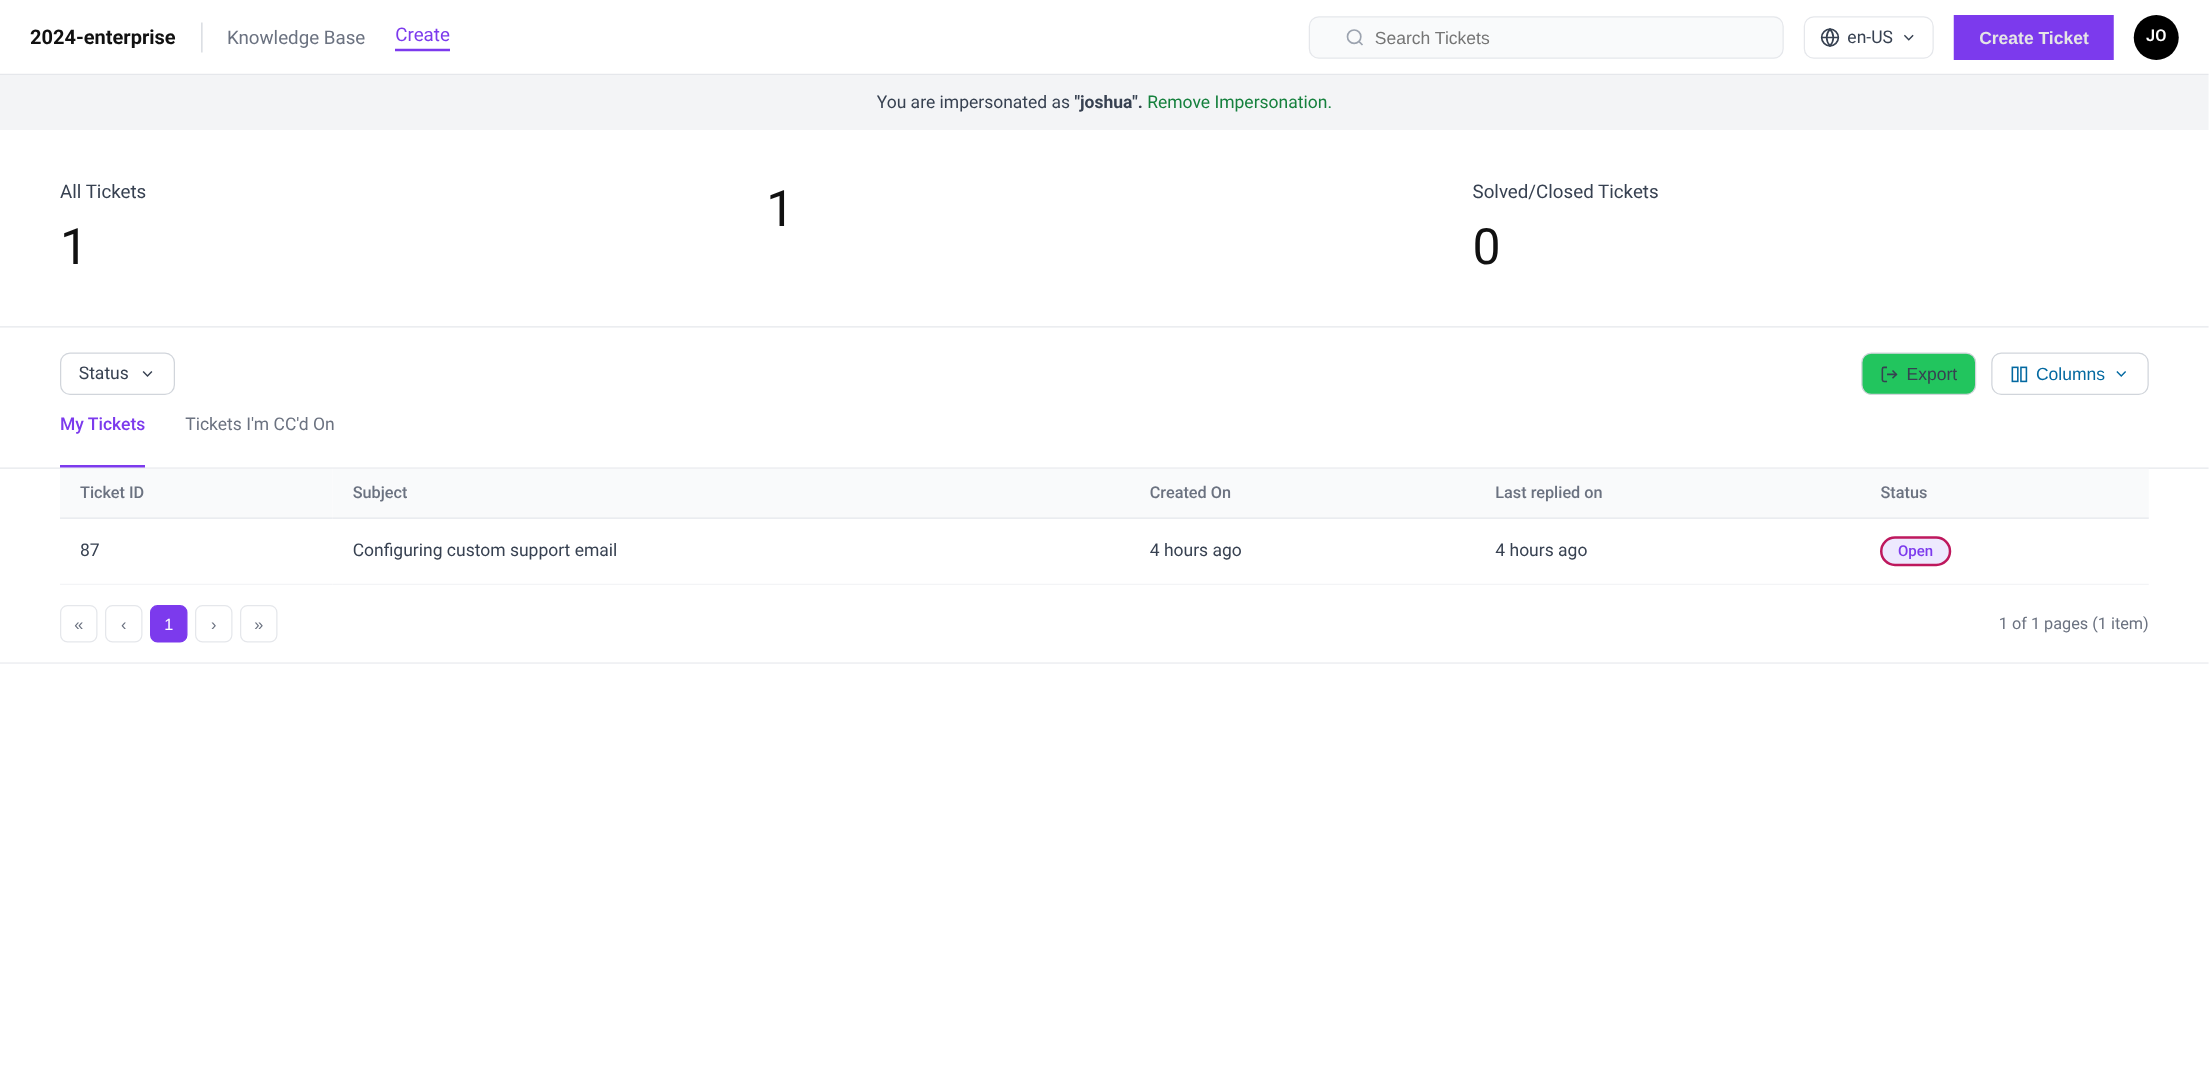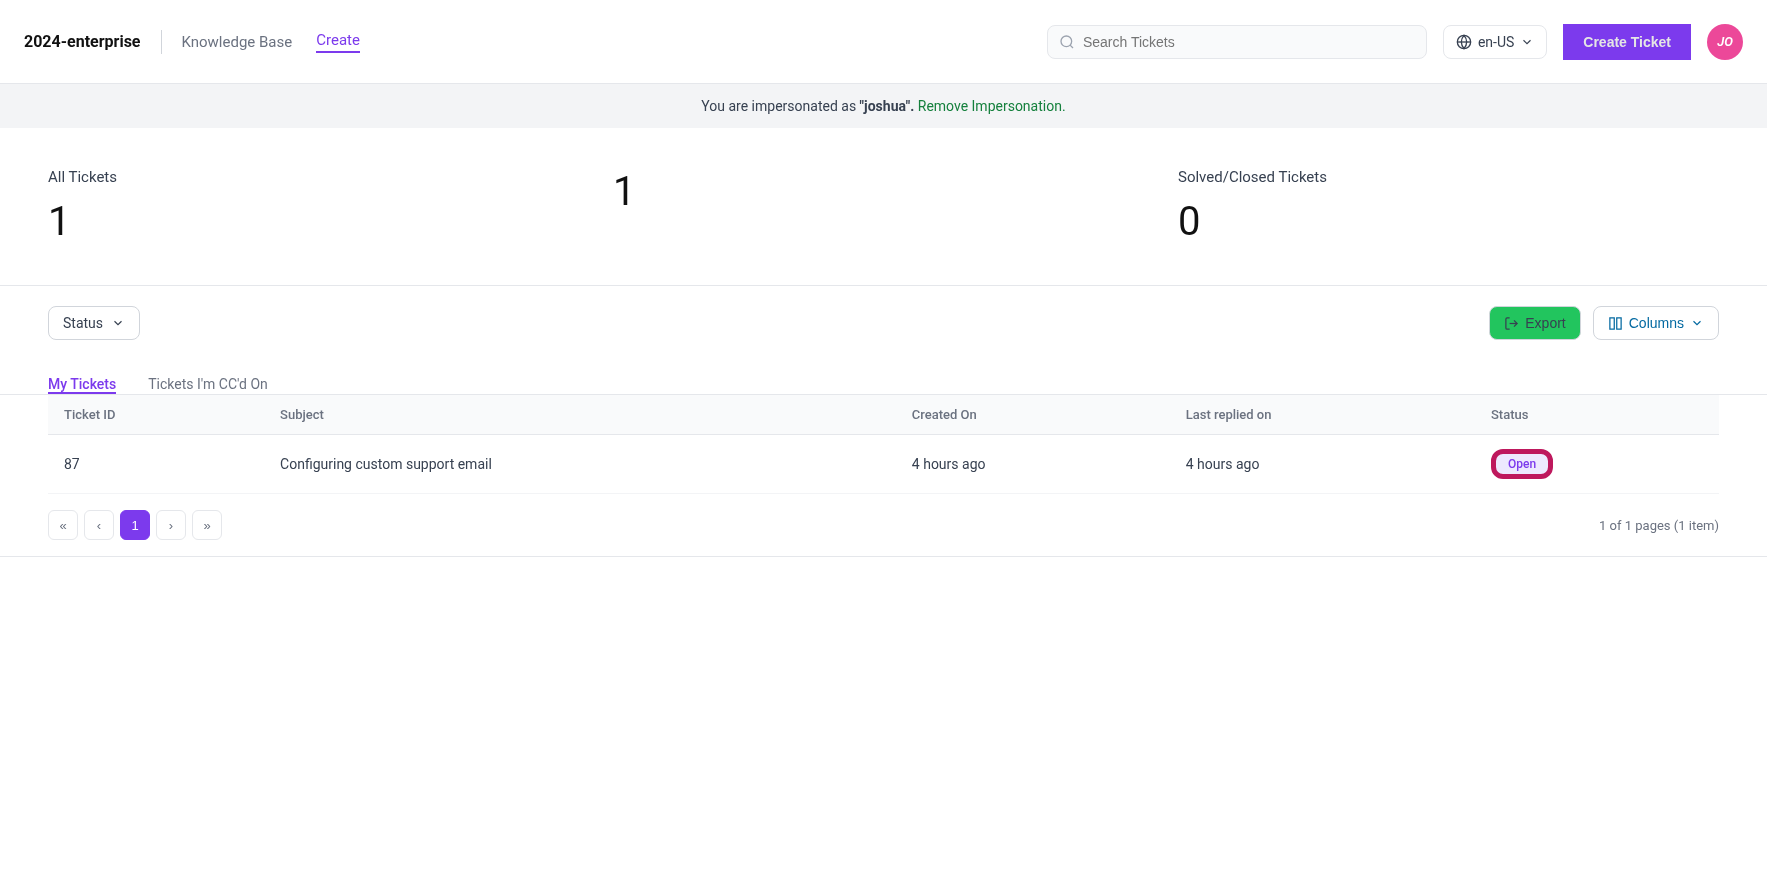--- a/index.html
+++ b/index.html
@@ -3,21 +3,21 @@
   <meta charset="utf-8">
   <style>
     * { box-sizing: border-box; margin: 0; padding: 0; }
     body { font-family: -apple-system, BlinkMacSystemFont, 'Segoe UI', Roboto, sans-serif; background: #fff; color: #1a1a1a; font-size: 14px; }
 
     
     .header {
       display: flex;
       align-items: center;
       padding: 0 24px;
-      height: 84px;
+      height: 60px;
       border-bottom: 1px solid #e5e7eb;
       gap: 16px;
     }
     .header-brand {
       font-weight: 700;
       font-size: 16px;
       color: #111;
       white-space: nowrap;
     }
     .header-divider {
@@ -42,21 +42,21 @@
       border-bottom: 2px solid #7c3aed;
       padding-bottom: 2px;
     }
     .header-spacer { flex: 1; }
     .search-bar {
       display: flex;
       align-items: center;
       background: #f9fafb;
       border: 1px solid #e5e7eb;
       border-radius: 8px;
-      padding: 8px 11px;
+      padding: 8px 28px;
       gap: 8px;
       width: 380px;
     }
     .search-bar input {
       border: none;
       background: transparent;
       outline: none;
       font-size: 14px;
       color: #6b7280;
       width: 100%;
@@ -85,29 +85,28 @@
       padding: 10px 20px;
       font-size: 14px;
       font-weight: 700;
       cursor: pointer;
       white-space: nowrap;
     }
     .avatar {
       width: 36px;
       height: 36px;
       border-radius: 50%;
-      background: #ec4899;
+      background: #000000;
       color: #fff;
       font-size: 13px;
       font-weight: 600;
       display: flex;
       align-items: center;
       justify-content: center;
       flex-shrink: 0;
-      font-style: italic;
     }
 
     
     .impersonation-banner {
       background: #f3f4f6;
       text-align: center;
       padding: 14px;
       font-size: 14px;
       color: #374151;
     }
@@ -184,25 +183,24 @@
 
     
     .tabs {
       display: flex;
       padding: 16px 48px 0;
       gap: 32px;
       border-bottom: 1px solid #e5e7eb;
     }
     .tab {
       font-size: 14px;
-      padding-bottom: 0;
+      padding-bottom: 24px;
       cursor: pointer;
       color: #6b7280;
       border-bottom: 2px solid transparent;
-      margin-top: 20px;
     }
     .tab.active {
       color: #7c3aed;
       border-bottom: 2px solid #7c3aed;
       font-weight: 500;
     }
 
     
     .table-container {
       padding: 0 48px;
@@ -227,21 +225,21 @@
     }
     tbody td {
       padding: 14px 16px;
       font-size: 14px;
       color: #374151;
     }
     .status-badge {
       display: inline-block;
       background: #ede9fe;
       color: #7c3aed;
-      border: 5px solid #be185d;
+      border: 2px solid #be185d;
       border-radius: 12px;
       padding: 3px 12px;
       font-size: 12px;
       font-weight: 500;
     }
 
     
     .pagination {
       display: flex;
       align-items: center;

